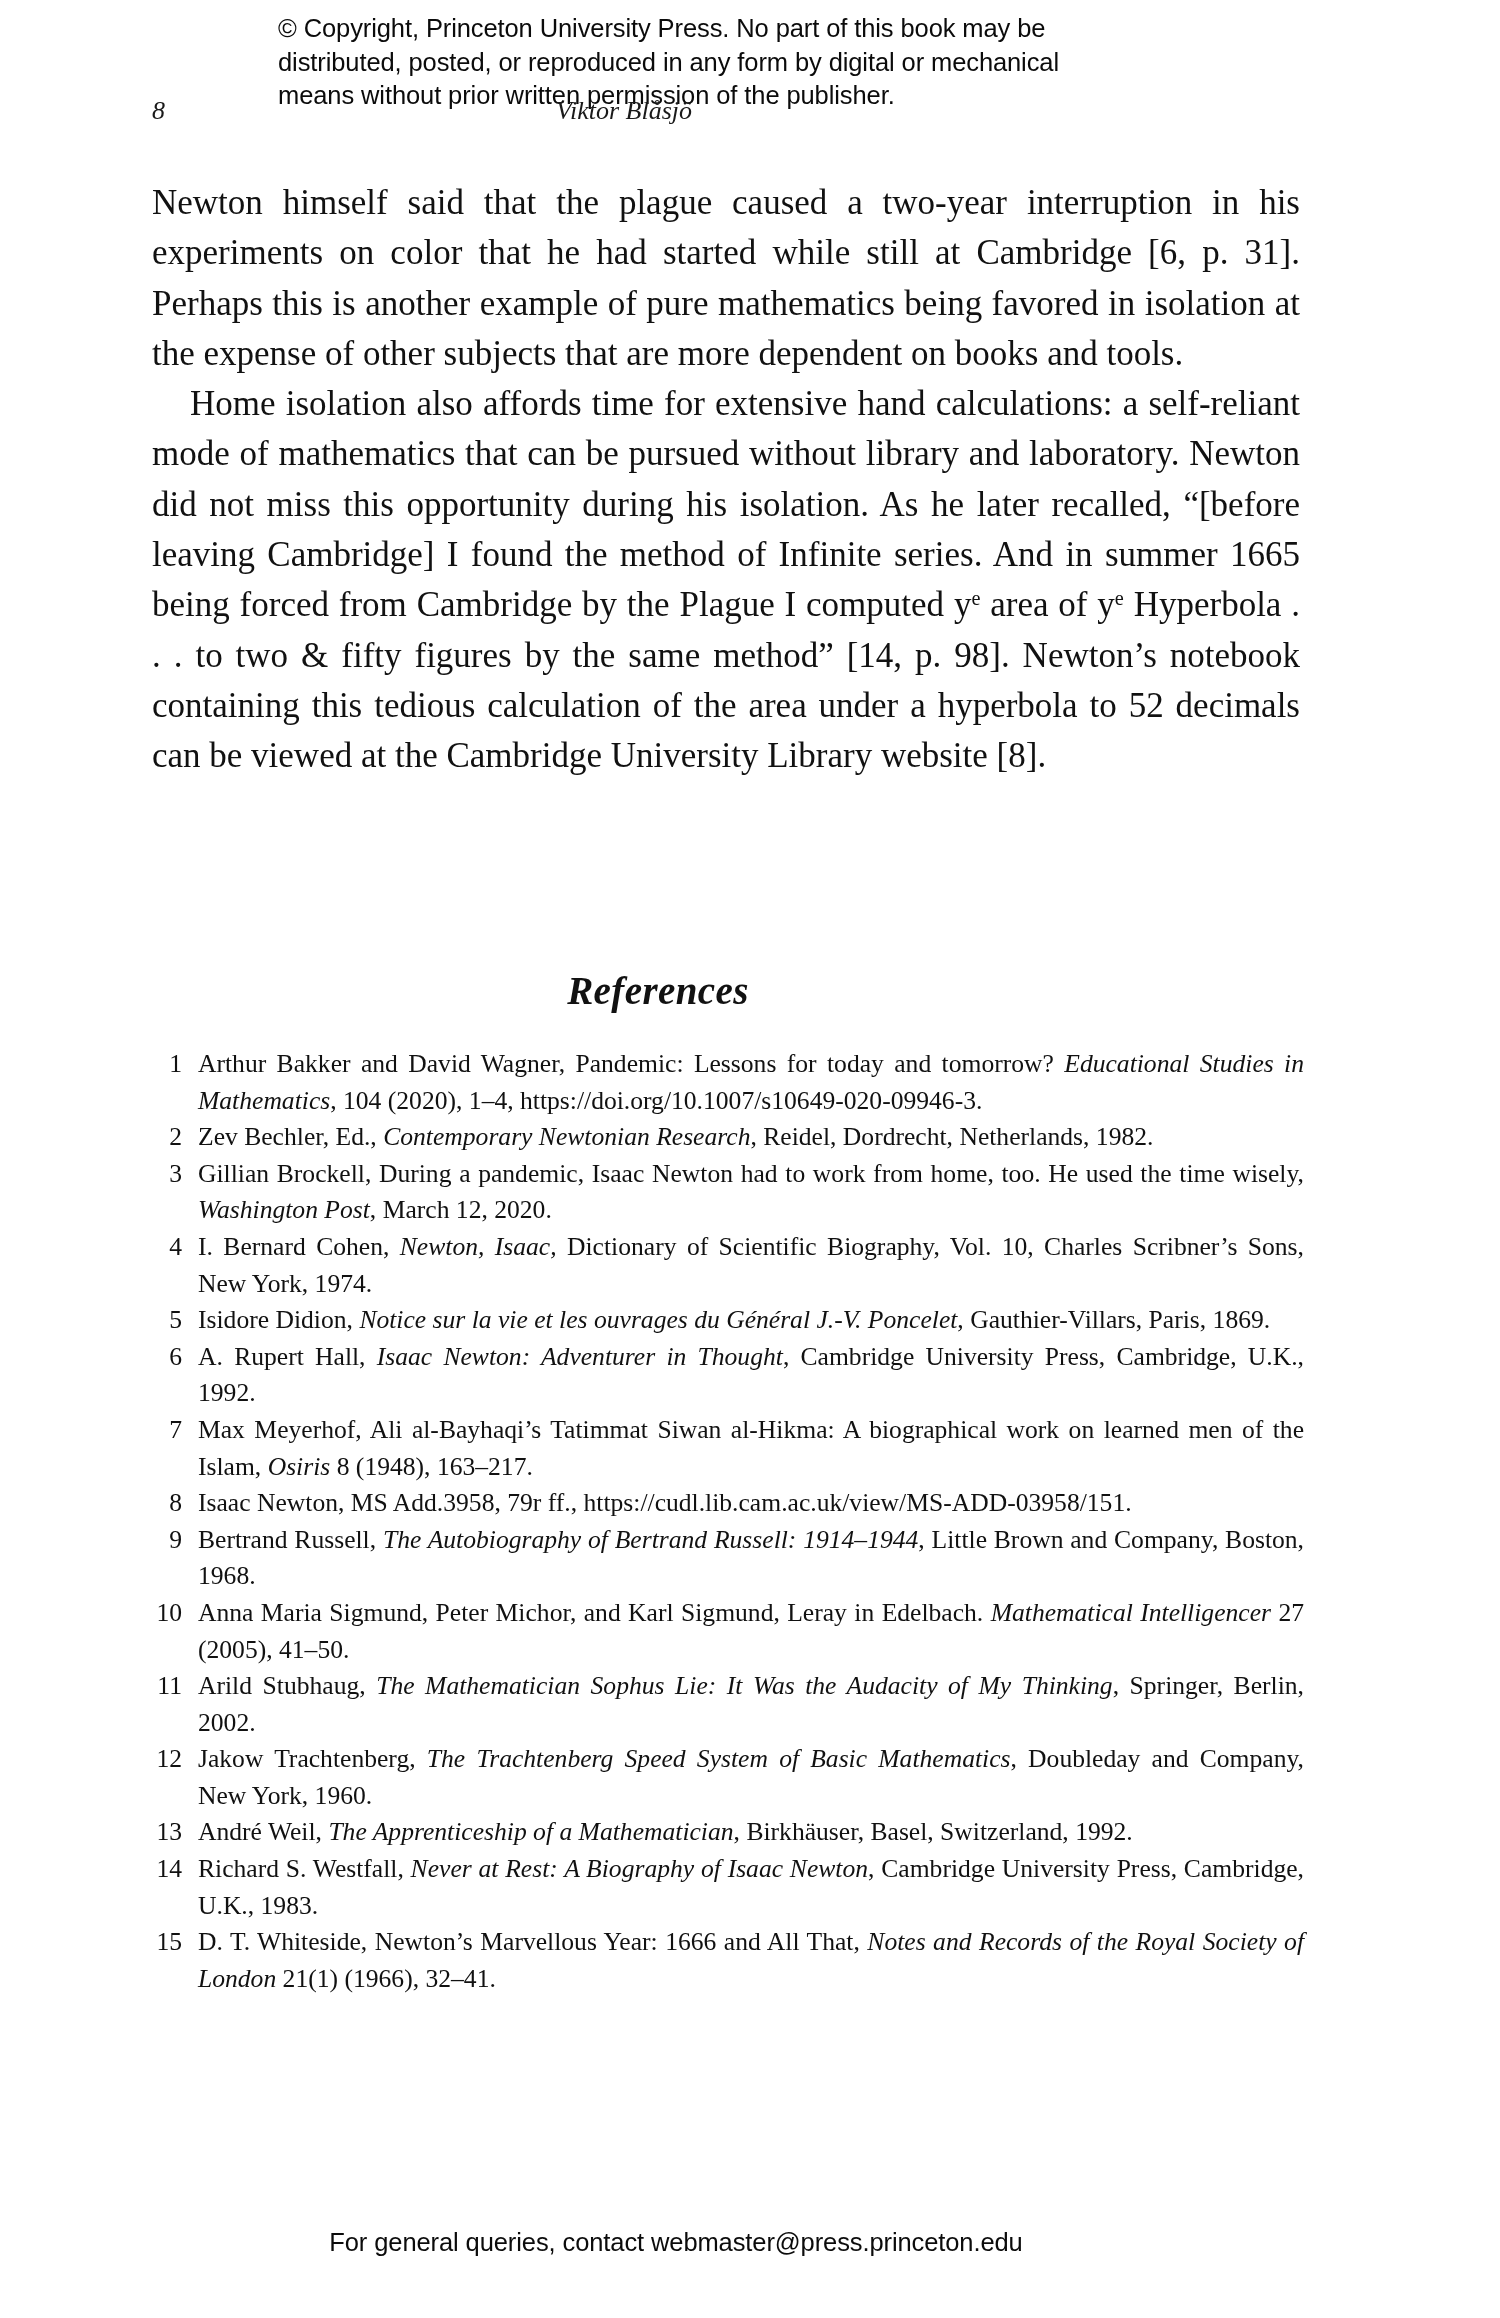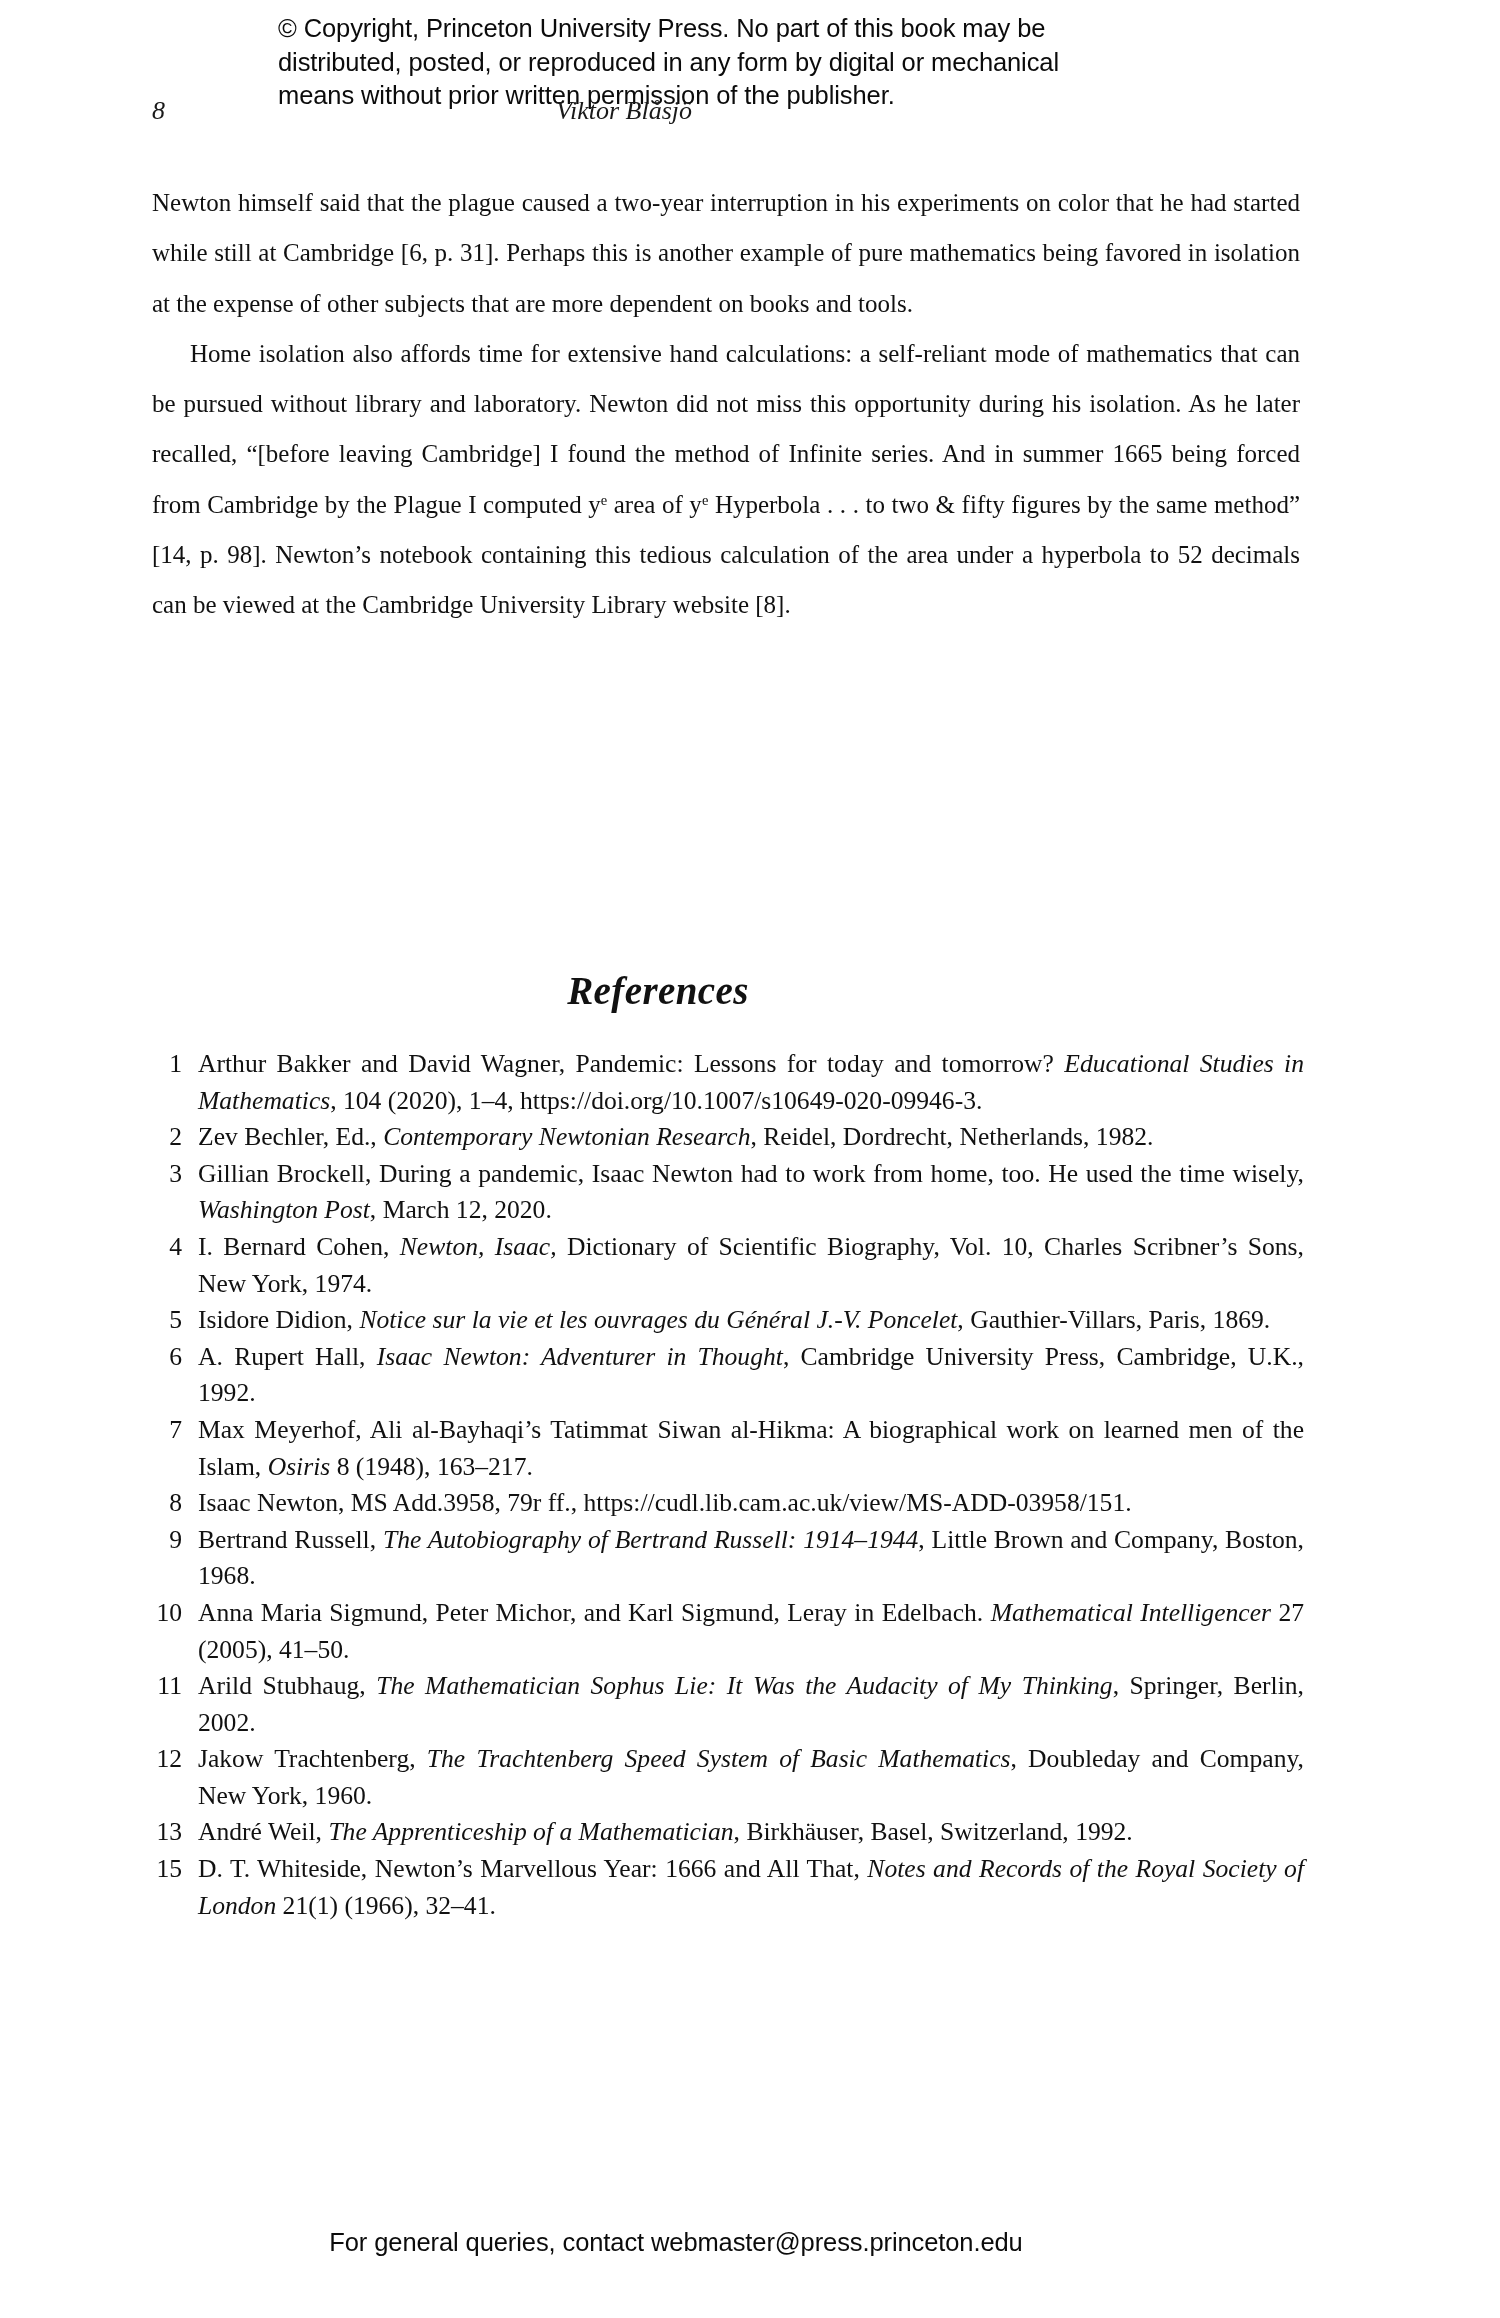--- a/index.html
+++ b/index.html
@@ -67,21 +67,21 @@
   }
 
   
   .body-block {
     position: absolute;
     left: 152px;
     top: 178px;
     width: 1148px;
   }
   .para {
-    font-size: 25px;
+    font-size: 35px;
     line-height: 50.3px;
     text-align: justify;
     text-justify: inter-word;
     margin: 0;
     color: #111111;
     -webkit-hyphens: none;
     hyphens: none;
   }
   .para.indent { text-indent: 38px; }
   .para sup {
@@ -202,20 +202,24 @@
       </div>
       <div class="ref-item">
         <div class="ref-num">12</div>
         <div class="ref-text"><span>Jakow Trachtenberg, </span><i>The Trachtenberg Speed System of Basic Mathematics</i><span>, Doubleday and Company, New York, 1960.</span></div>
       </div>
       <div class="ref-item">
         <div class="ref-num">13</div>
         <div class="ref-text"><span>André Weil, </span><i>The Apprenticeship of a Mathematician</i><span>, Birkhäuser, Basel, Switzerland, 1992.</span></div>
       </div>
       <div class="ref-item">
+        <div class="ref-num">14</div>
+        <div class="ref-text"><span>Richard S. Westfall, </span><i>Never at Rest: A Biography of Isaac Newton</i><span>, Cambridge University Press, Cambridge, U.K., 1983.</span></div>
+      </div>
+      <div class="ref-item">
         <div class="ref-num">15</div>
         <div class="ref-text"><span>D. T. Whiteside, Newton’s Marvellous Year: 1666 and All That, </span><i>Notes and Records of the Royal Society of London</i><span> 21(1) (1966), 32–41.</span></div>
       </div>
     </div>
 
   <div class="footer-overlay">For general queries, contact webmaster@press.princeton.edu</div>
 
 </div>
 
 </body></html>

